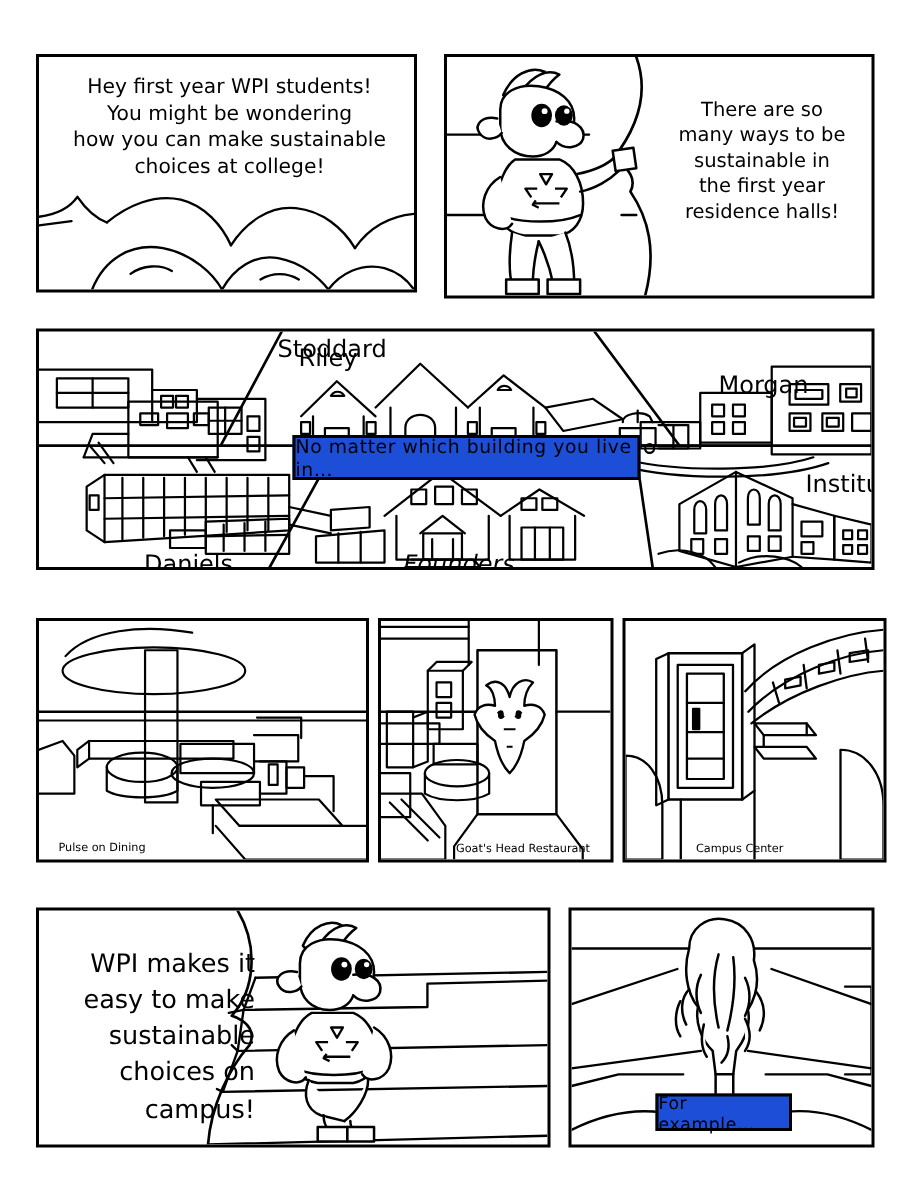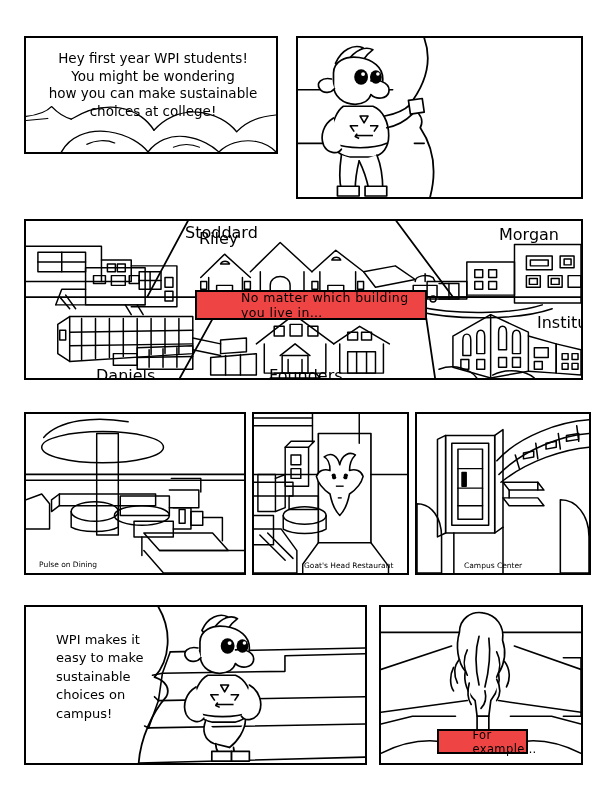--- a/index.html
+++ b/index.html
@@ -41,38 +41,37 @@
     position: absolute;
     text-align: center;
     line-height: 1.30;
     color: #000;
     white-space: pre-line;
     z-index: 5;
   }
   .caption-box {
     position: absolute;
     border: 2px solid #000;
-    background: #ef4444;
+    background: #1d4ed8;
     box-sizing: border-box;
     display: flex;
     align-items: center;
     justify-content: center;
     z-index: 8;
     letter-spacing: 0.4px;
-    padding-left: 44px;
   }
   .bldg-label {
     position: absolute;
     z-index: 6;
     background: transparent;
     color: #000;
     white-space: nowrap;
   }
   
-  #panel-1 { left: 24px; top: 36px; width: 254px; height: 118px; }
+  #panel-1 { left: 24px; top: 36px; width: 254px; height: 159px; }
   #panel-1-text {
     left: 6px; top: 12px; width: 242px;
     font-size: 13.5px;
   }
   
   #panel-2 { left: 296px; top: 36px; width: 287px; height: 163px; }
   #panel-2-text {
     left: 140px; top: 28px; width: 140px;
     font-size: 13px;
   }
@@ -87,23 +86,23 @@
   #panel-4b { left: 252px; top: 412px; width: 157px; height: 163px; }
   #panel-4c { left: 415px; top: 412px; width: 176px; height: 163px; }
   #panel-4-caption {
     position: absolute;
     left: 71px; top: 424px; width: 371px; height: 28px;
     font-size: 12.5px;
   }
   
   #panel-5 { left: 24px; top: 605px; width: 343px; height: 160px; }
   #panel-5-text {
-    left: 30px; top: 24px; width: 130px;
-    text-align: left;
-    font-size: 13px;
+    left: 14px; top: 24px; width: 130px;
+    text-align: right;
+    font-size: 17px;
     line-height: 1.42;
   }
   
   #panel-6 { left: 379px; top: 605px; width: 204px; height: 160px; }
   #panel-6-caption {
     left: 437px; top: 729px; width: 91px; height: 25px;
     font-size: 11.5px;
   }
   .lbl-pulse     { left:  37px; top: 558px; font-size: 7.5px; }
 </style>
@@ -185,20 +184,25 @@
       </g>
 
       <g fill="none" stroke="#000" stroke-width="1.6" stroke-linejoin="round">
         <path d="M63 80 L 71 80 L 67 87 Z"></path>
         <path d="M57 96 L 53 90 L 61 90"></path>
         <path d="M77 96 L 81 90 L 73 90"></path>
         <path d="M58 100 L 76 100"></path>
         <path d="M60 98 L 58 101 L 62 103"></path>
       </g>
     </svg>
+    <div class="balloon-text" id="panel-2-text">There are so
+many ways to be
+sustainable in
+the first year
+residence halls!</div>
   </div>
 
   <div class="panel" id="panel-3">
     <svg class="svg-layer" viewBox="0 0 559 161" preserveAspectRatio="none">
       <g fill="none" stroke="#000" stroke-width="1.5" stroke-linecap="round" stroke-linejoin="round">
 
         <path d="M0 78 L 559 78" stroke-width="1.8"></path>
         <path d="M163 0 L 122 78" stroke-width="1.8"></path>
         <path d="M373 0 L 430 78" stroke-width="1.8"></path>
         <path d="M200 78 L 155 161" stroke-width="1.8"></path>
@@ -331,23 +335,23 @@
         <path d="M550 136 L 556 136 L 556 142 L 550 142 Z"></path>
         <path d="M540 146 L 546 146 L 546 152 L 540 152 Z"></path>
         <path d="M550 146 L 556 146 L 556 152 L 550 152 Z"></path>
         <path d="M416 152 C 432 146, 448 152, 454 161"></path>
         <path d="M470 158 C 486 150, 504 154, 512 161"></path>
       </g>
     </svg>
 
     <span class="bldg-label" style="left:111px; top:2px;margin-left:48px;">Stoddard</span>
     <span class="bldg-label" style="left:173px; top:8px;">Riley</span>
-    <span class="bldg-label" style="left:453px; top:4px;margin-left:20px;">Morgan</span>
+    <span class="bldg-label" style="left:453px; top:26px;">Morgan</span>
     <span class="bldg-label" style="left:70px; top:145px;">Daniels</span>
-    <span class="bldg-label" style="left:243px; top:145px;">Founders</span>
+    <span class="bldg-label" style="left:243px; top:145px;font-style:italic;">Founders</span>
     <span class="bldg-label" style="left:511px; top:92px;">Institute</span>
 
     <div class="caption-box" id="panel-3-caption">
       <span>No matter which building you live in…</span>
     </div>
   </div>
 
   <div class="panel" id="panel-4a">
     <svg class="svg-layer" viewBox="0 0 222 163" preserveAspectRatio="none">
       <g fill="none" stroke="#000" stroke-width="1.5" stroke-linecap="round" stroke-linejoin="round">

